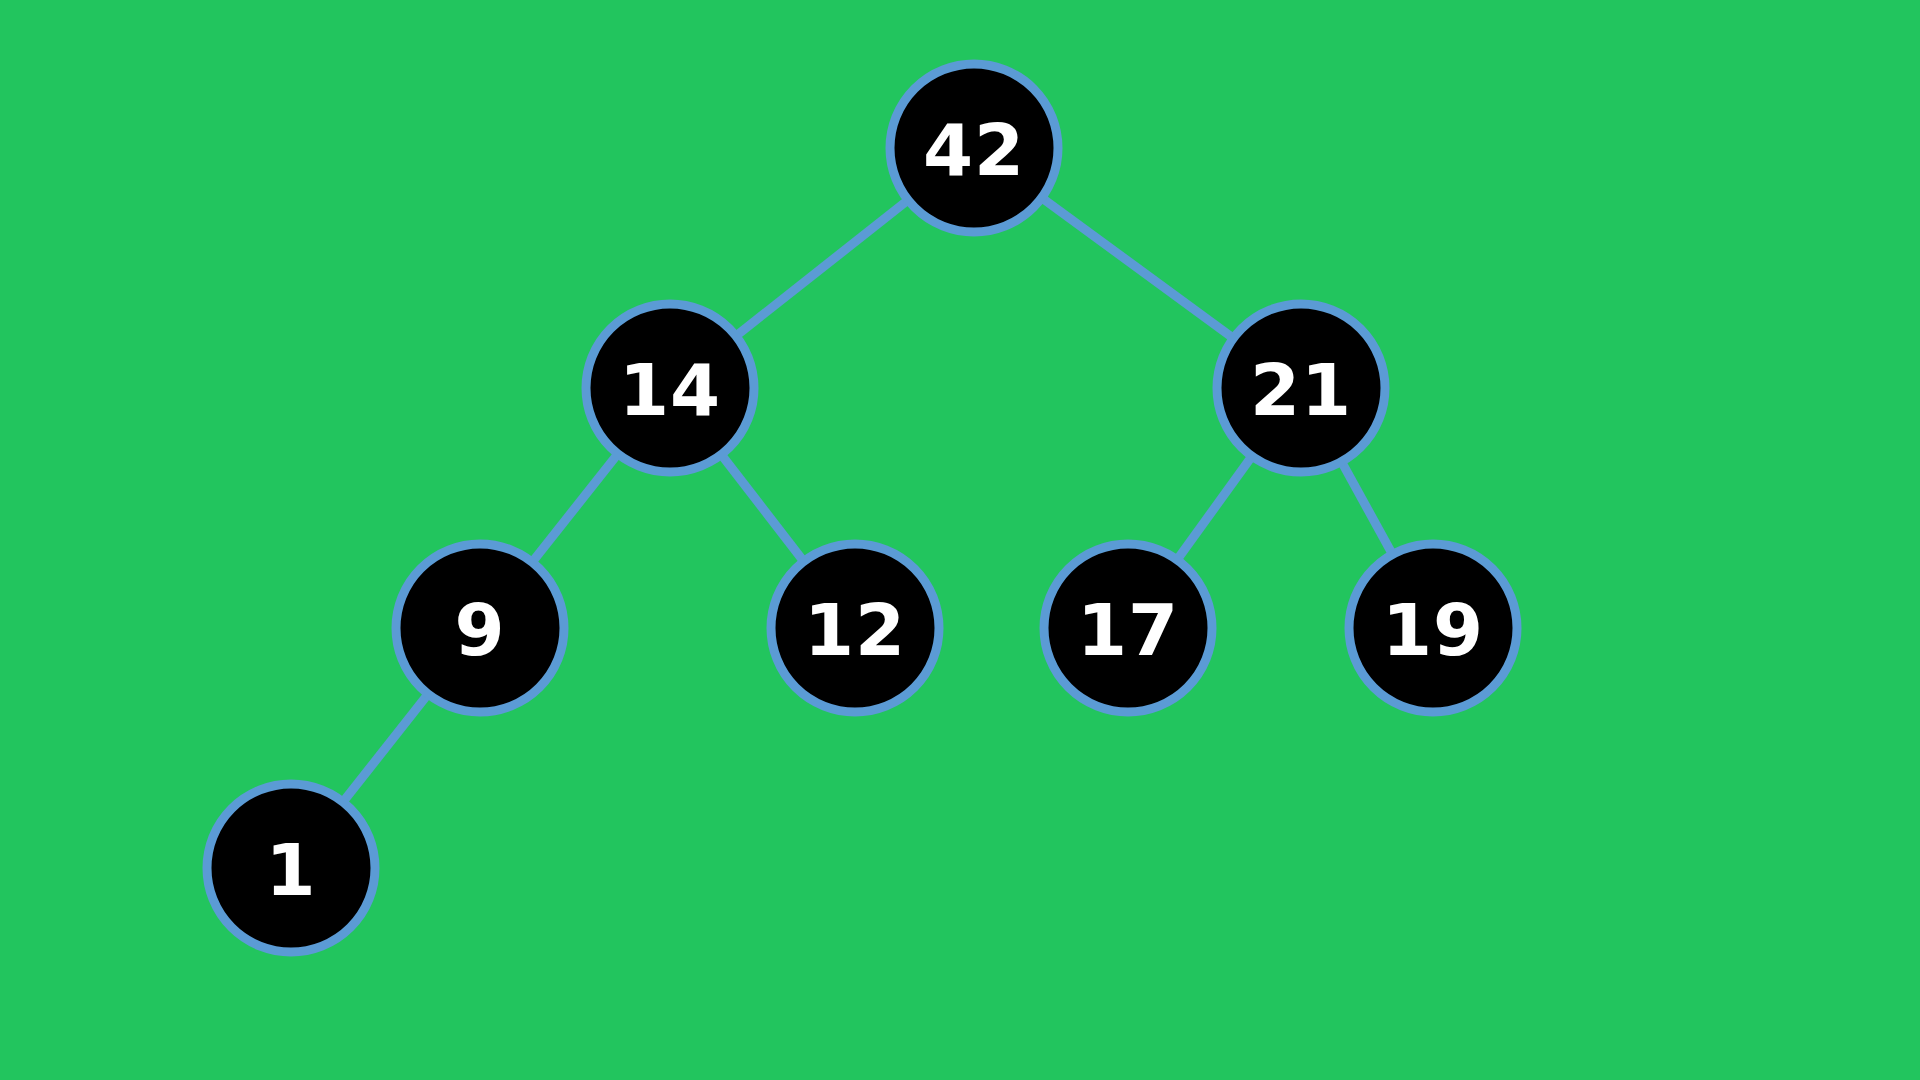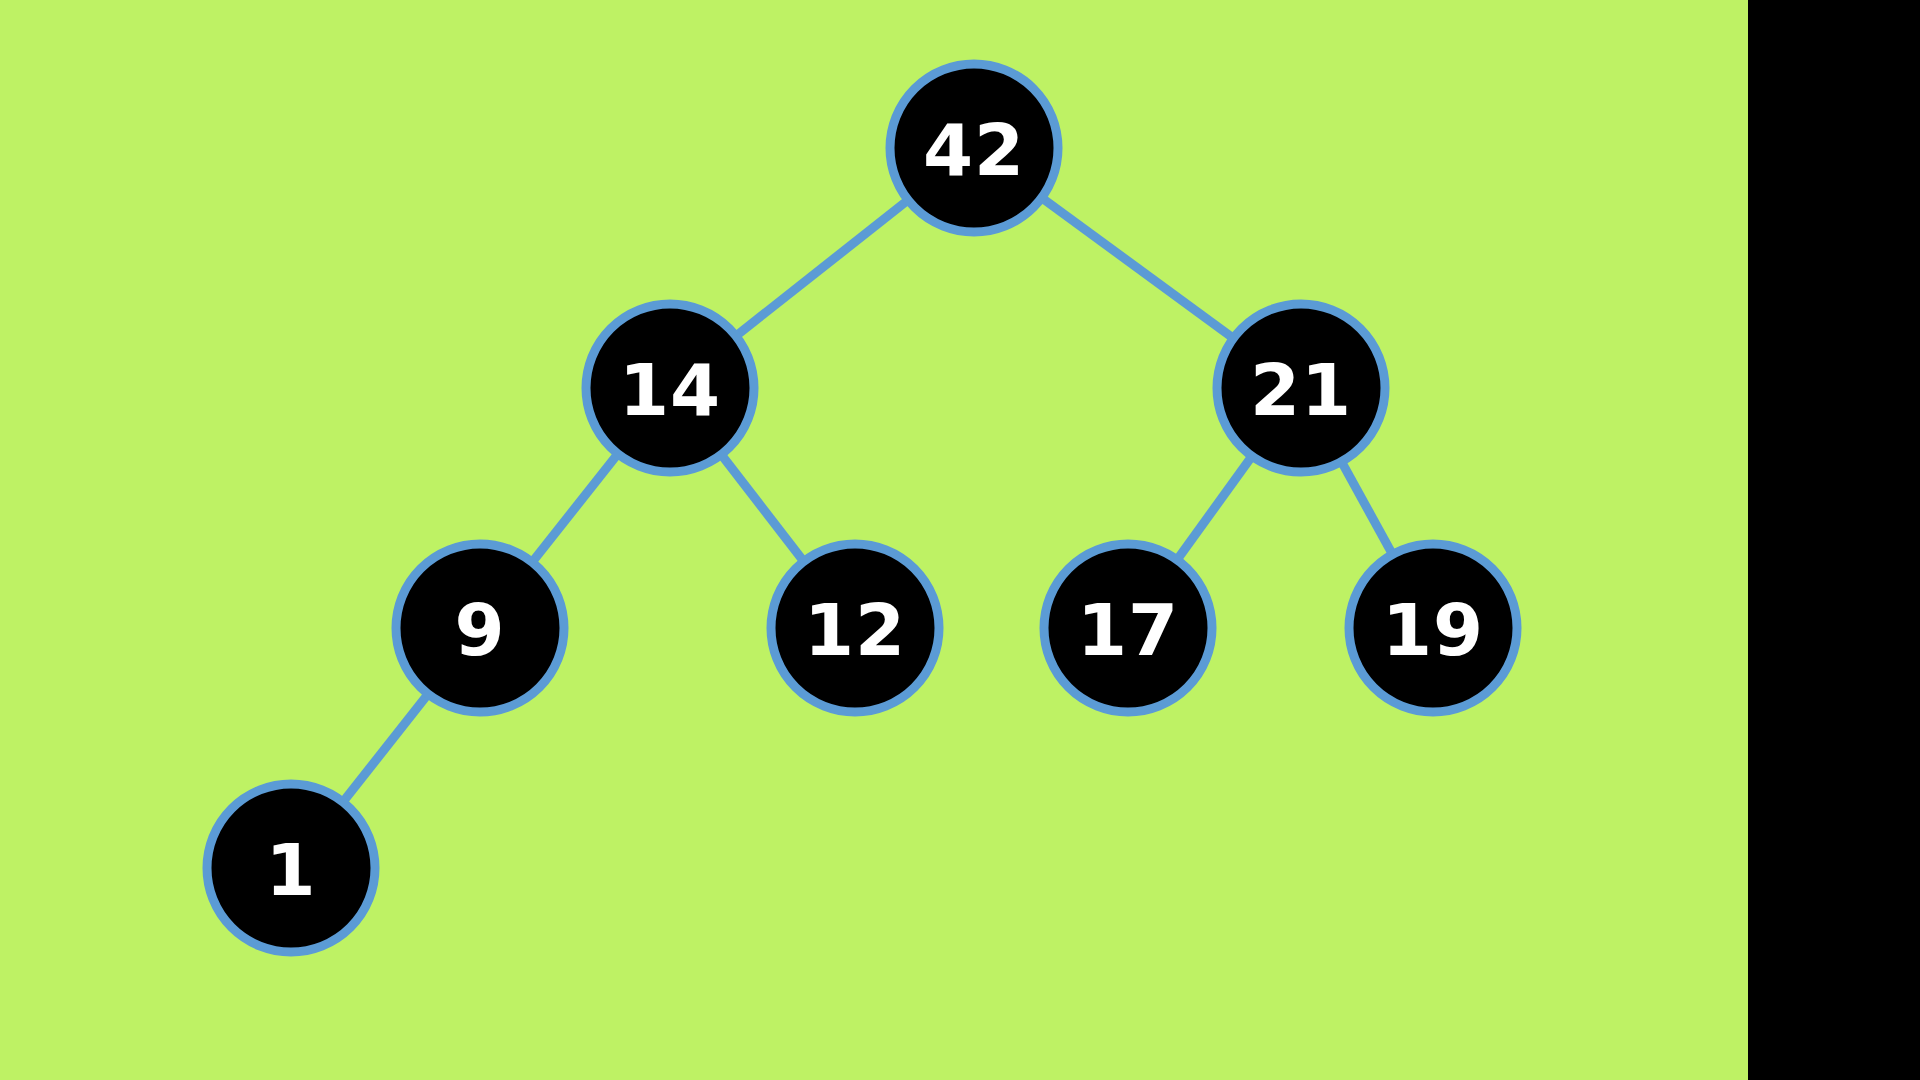--- a/index.html
+++ b/index.html
@@ -9,23 +9,23 @@
     background: #000000;
   }
   body {
     width: 1920px;
     height: 1080px;
     overflow: hidden;
     font-family: "DejaVu Sans", sans-serif;
   }
   #tree-canvas {
     position: relative;
-    width: 1748px;
+    width: 1920px;
     height: 1080px;
-    background: #bef264;
+    background: #22c55e;
   }
   svg.tree-svg {
     position: absolute;
     top: 0;
     left: 0;
     width: 1920px;
     height: 1080px;
     display: block;
   }
   .edge-line {

